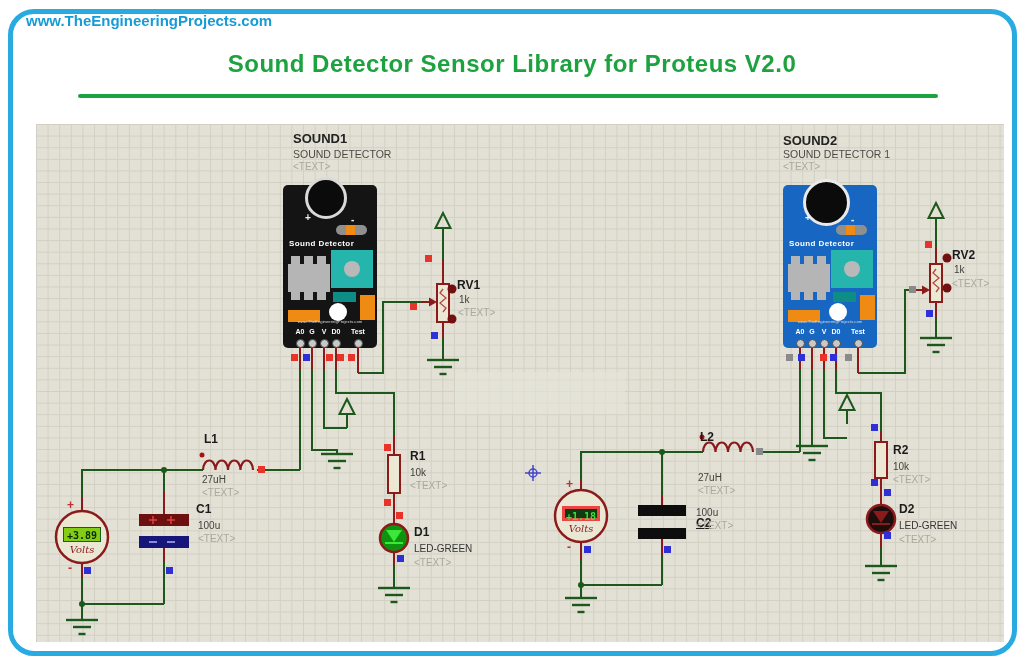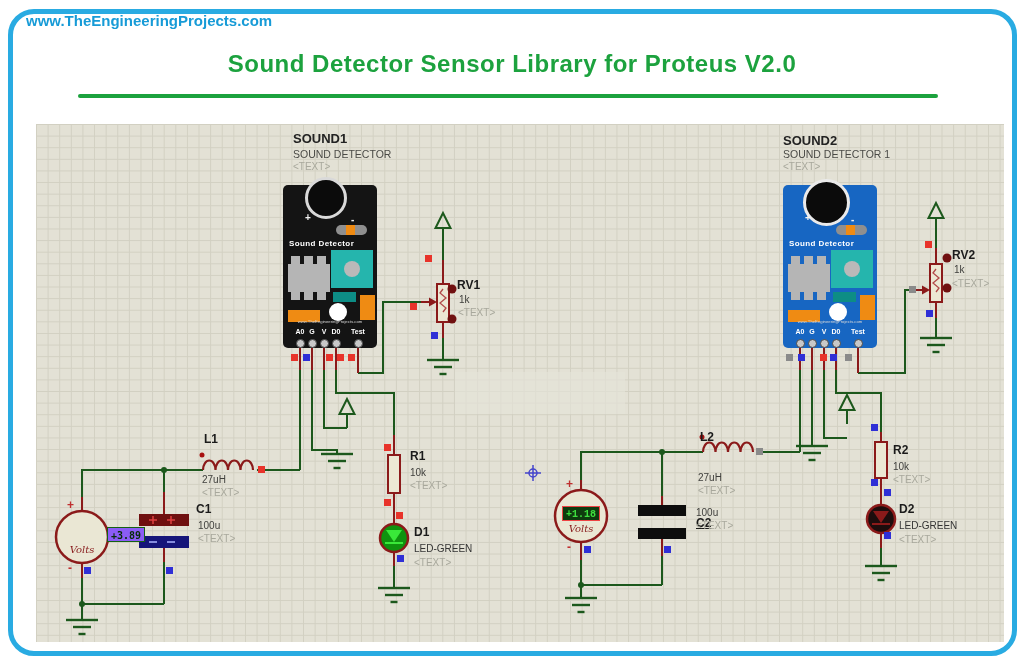--- a/index.html
+++ b/index.html
@@ -41,22 +41,22 @@
   .m-or1{position:absolute;left:5px;top:125px;width:32px;height:12px;background:#ef8b13;}
   .m-or2{position:absolute;left:77px;top:110px;width:15px;height:25px;background:#ef8b13;}
   .m-wcirc{position:absolute;left:46px;top:118px;width:18px;height:18px;border-radius:50%;background:#fff;}
   .m-brand{position:absolute;left:0;top:133px;width:94px;text-align:center;color:#d8d8d8;font-size:5px;transform:scale(.85);}
   .m-pin{position:absolute;top:143px;width:20px;text-align:center;color:#fff;font-weight:bold;font-size:7px;}
   .m-pad{position:absolute;top:154px;width:9px;height:9px;border-radius:50%;background:#c8c8c8;
          box-sizing:border-box;border:1px solid #4a4a4a;}
   
   .vm-disp{position:absolute;width:38px;height:15px;text-align:center;line-height:15px;
            font-family:"DejaVu Sans Mono",monospace;font-weight:bold;font-size:10px;box-sizing:border-box;}
-  .vm1{background:#8b5cf6;color:#062d06;border:1px solid #156015;margin-left:44px;}
-  .vm2{background:#0e3c0e;color:#3ee03e;border:1px solid #ef4444;font-family:Liberation Mono, monospace;}
+  .vm1{background:#84cc16;color:#062d06;border:1px solid #156015;}
+  .vm2{background:#0e3c0e;color:#3ee03e;border:3px solid #ef4444;}
   .vm-unit{position:absolute;width:42px;text-align:center;font-family:"DejaVu Serif",serif;
            font-style:italic;font-size:10px;color:#8b2020;}
   .vm-sign{position:absolute;color:#c03030;font-weight:bold;font-size:12px;}
 </style>
 </head>
 <body>
 
 <div id="page">
 
   <div class="frame"></div>

